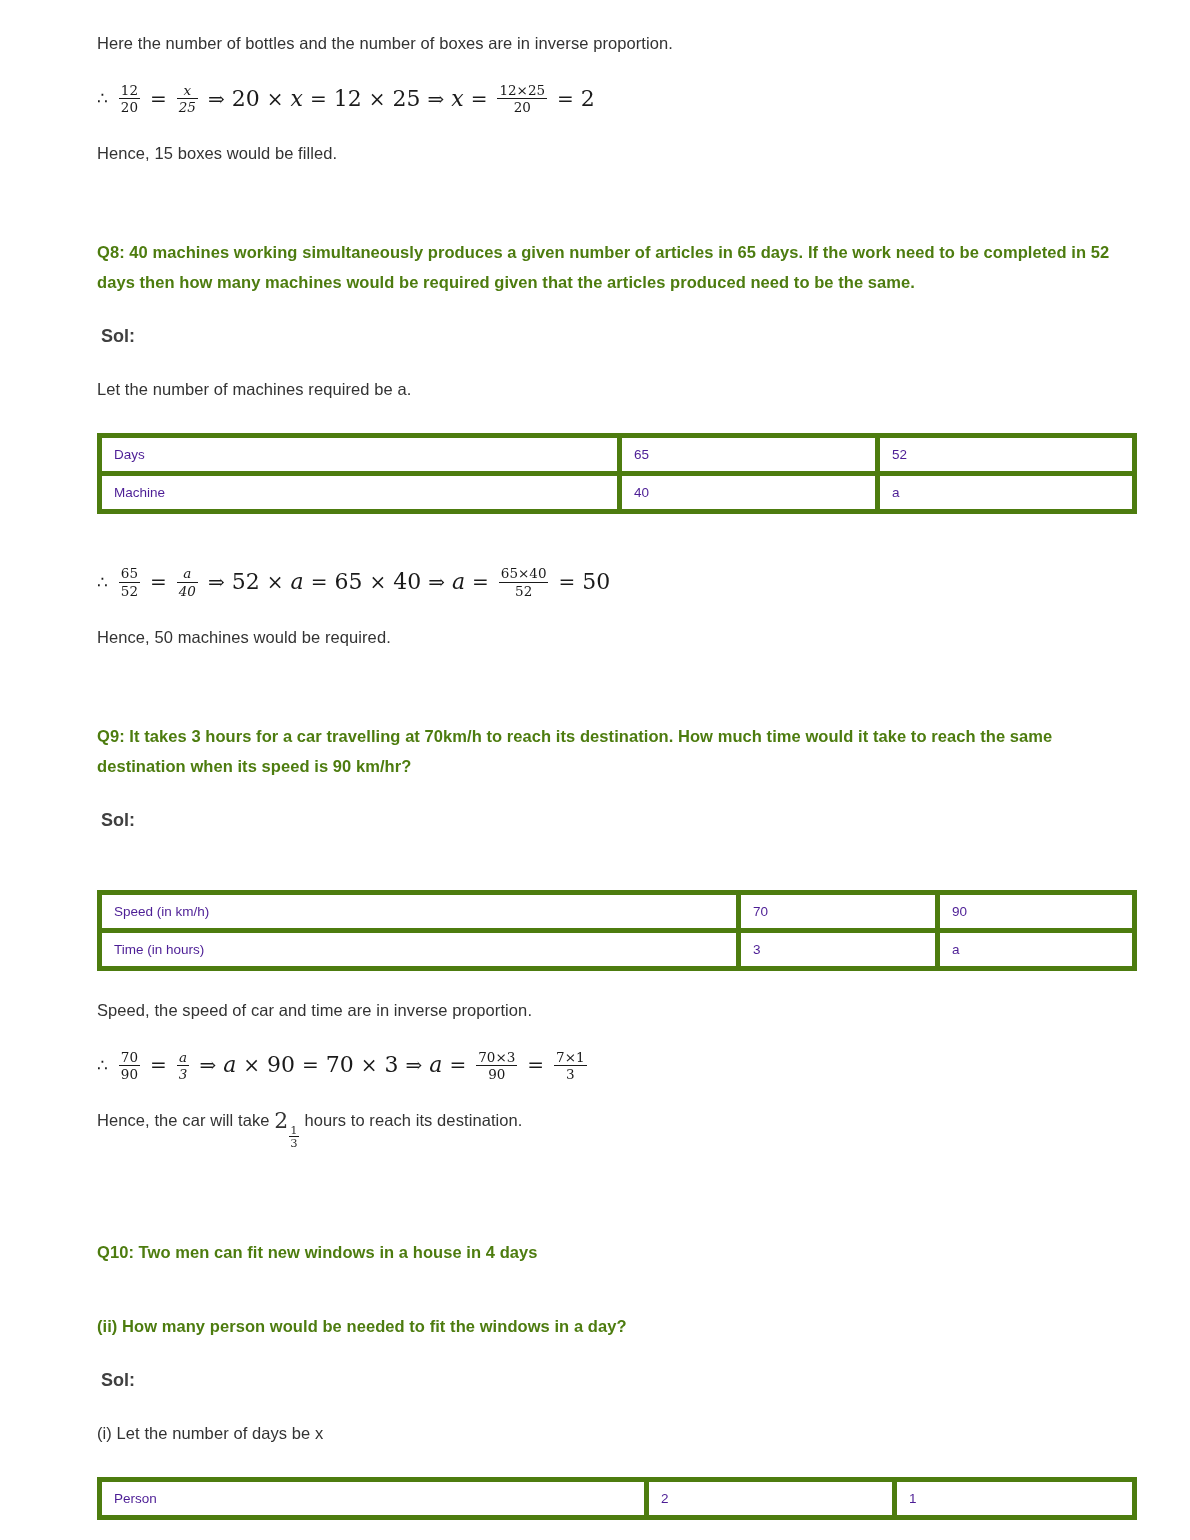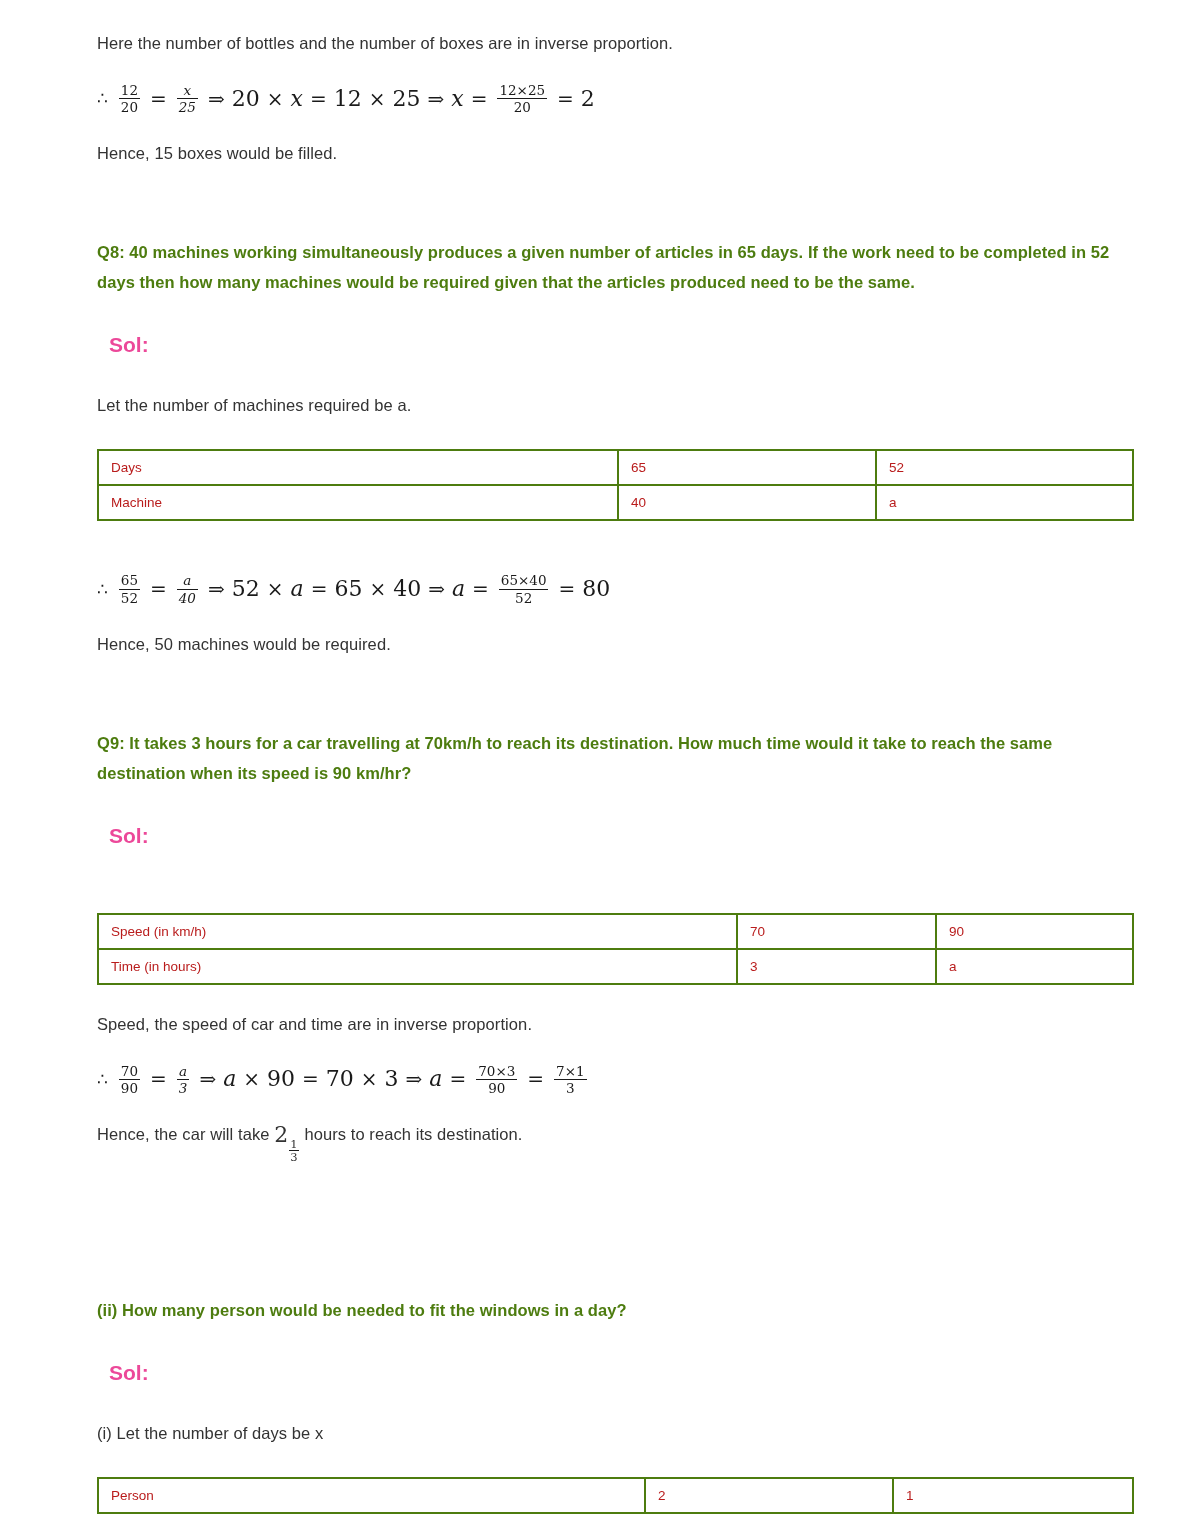--- a/index.html
+++ b/index.html
@@ -39,24 +39,24 @@
   }
   p.q-text {
     margin: 0;
     font-size: 16.5px;
     line-height: 30px;
     color: #4d7c0f;
     font-weight: bold;
     letter-spacing: 0.004em;
   }
   p.sol-label {
-    margin: 12px;
-    font-size: 21px;
+    margin: 4px;
+    font-size: 18px;
     line-height: 27px;
-    color: #ec4899;
+    color: #404040;
     font-weight: bold;
   }
   .sp-18 { height: 18px; }
   .sp-22 { height: 22px; }
   .sp-26 { height: 26px; }
   .sp-30 { height: 30px; }
   .sp-70 { height: 70px; }
 
   
   .math {
@@ -135,23 +135,23 @@
   }
 
   
   table.data-table {
     border-collapse: collapse;
     table-layout: fixed;
     width: 1035px;
     background: #ffffff;
   }
   table.data-table td {
-    border: 2px solid #4d7c0f;
+    border: 5px solid #4d7c0f;
     font-size: 13.5px;
-    color: #b91c1c;
+    color: #4c1d95;
     padding: 9px 12px;
     height: 12px;
     vertical-align: middle;
     font-family: "Liberation Sans", sans-serif;
     font-weight: 400;
     background: #ffffff;
   }
   
   table.t1 col.c1 { width: 520px; }
   table.t1 col.c2 { width: 258px; }
@@ -270,21 +270,21 @@
       <span class="op">×</span>
       <span class="num">40</span>
       <span class="op">⇒</span>
       <span class="it">a</span>
       <span class="op">=</span>
       <span class="frac">
         <span class="top">65×40</span>
         <span class="bot">52</span>
       </span>
       <span class="op">=</span>
-      <span class="num">80</span>
+      <span class="num">50</span>
     </div>
 
     <div class="sp-26"></div>
 
     <p class="body-text">Hence, 50 machines would be required.</p>
 
     <div class="sp-70"></div>
 
     <p class="q-text">Q9: It takes 3 hours for a car travelling at 70km/h to reach its destination. How much time would it take to reach the same destination when its speed is 90 km/hr?</p>
 
@@ -359,20 +359,21 @@
     <div class="sp-26"></div>
 
     <p class="body-text"><span>Hence, the car will take </span><span class="mixed-whole">2</span><span class="inline-frac">
           <span class="top">1</span>
           <span class="bot">3</span>
         </span><span> hours to reach its destination.</span></p>
 
     <div class="sp-70"></div>
     <div class="sp-18"></div>
 
+    <p class="q-text">Q10: Two men can fit new windows in a house in 4 days</p>
 
     <div class="sp-22"></div>
 
 
     <div class="sp-22"></div>
 
     <p class="q-text">(ii) How many person would be needed to fit the windows in a day?</p>
 
     <div class="sp-22"></div>
 

